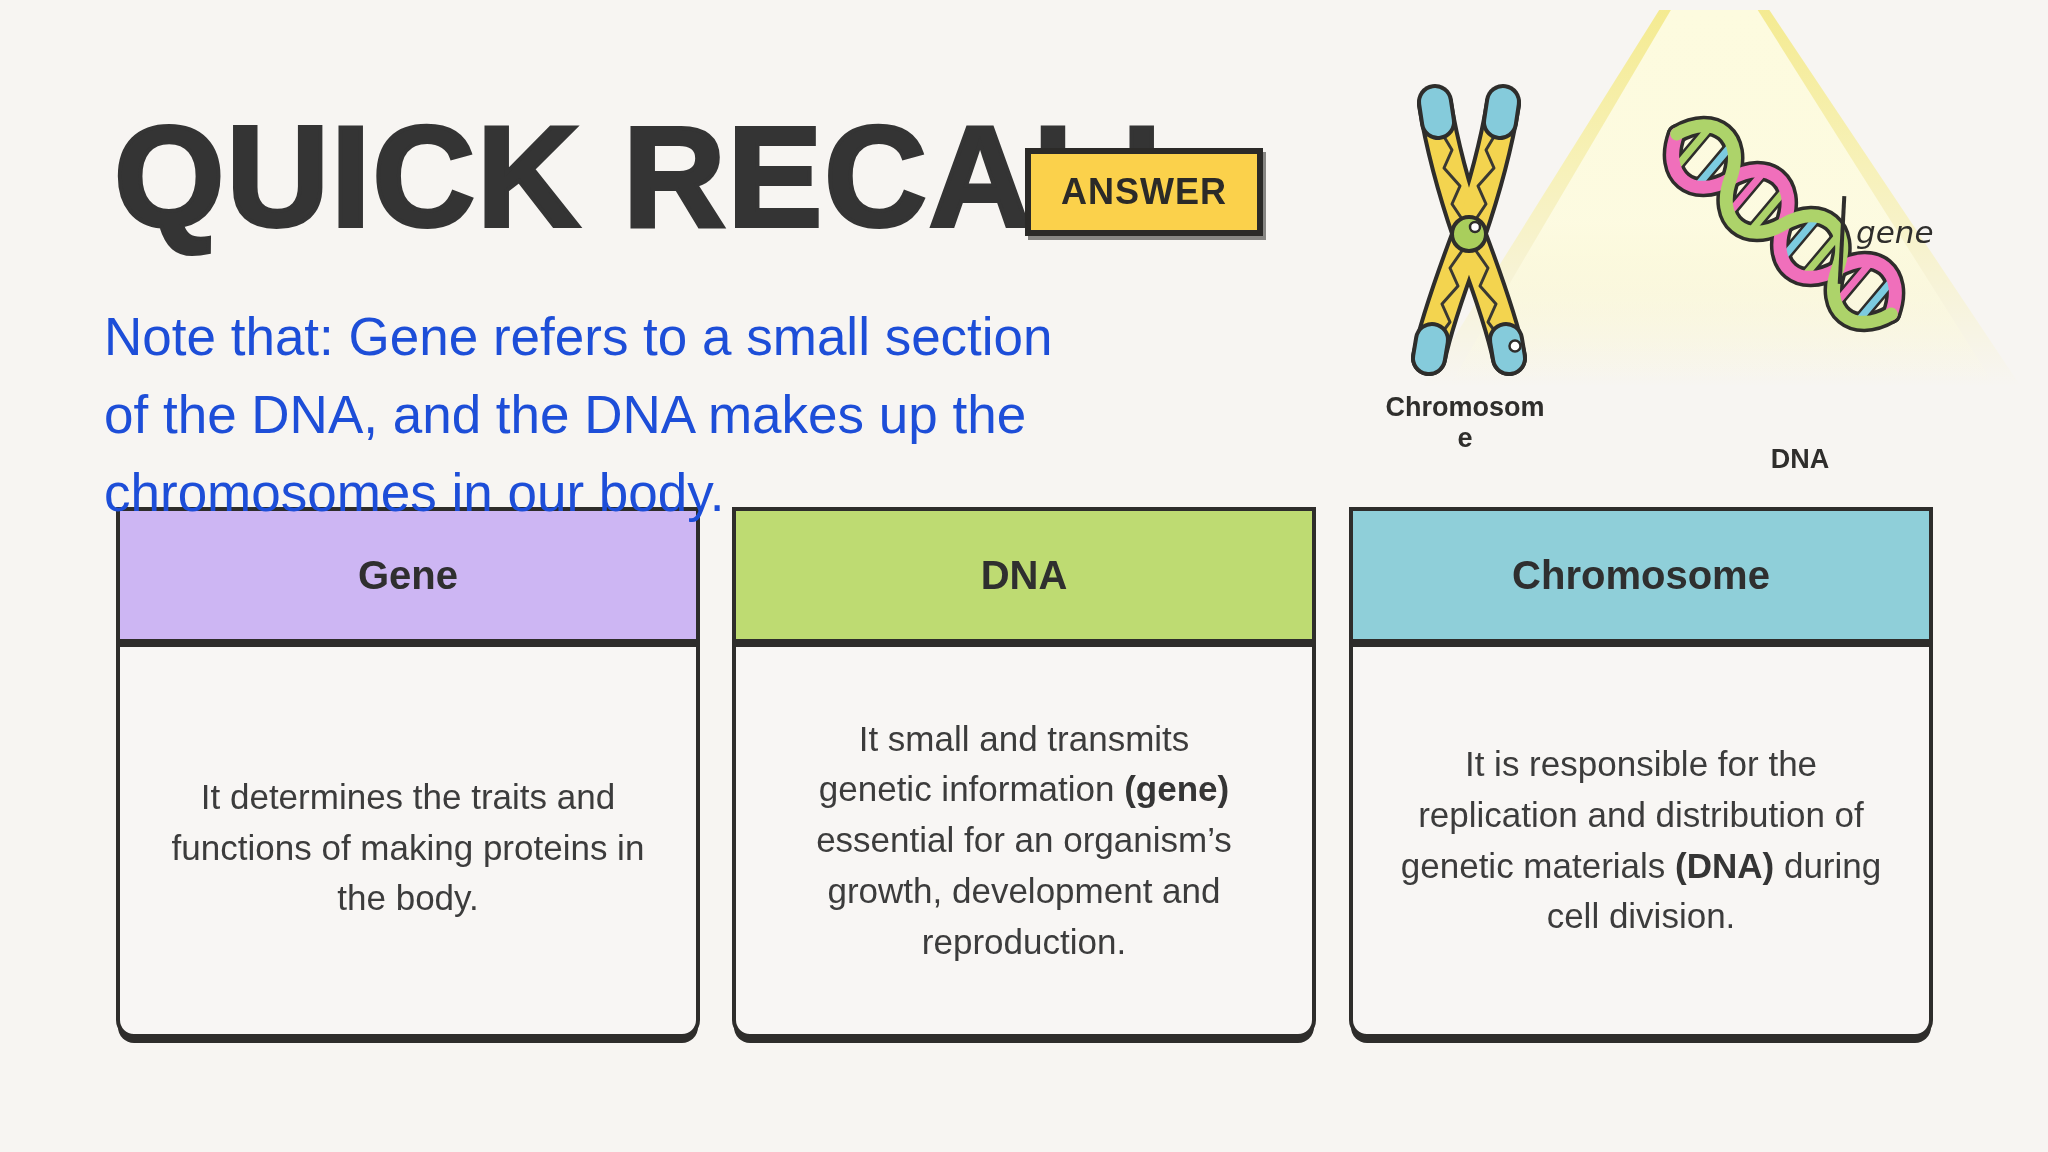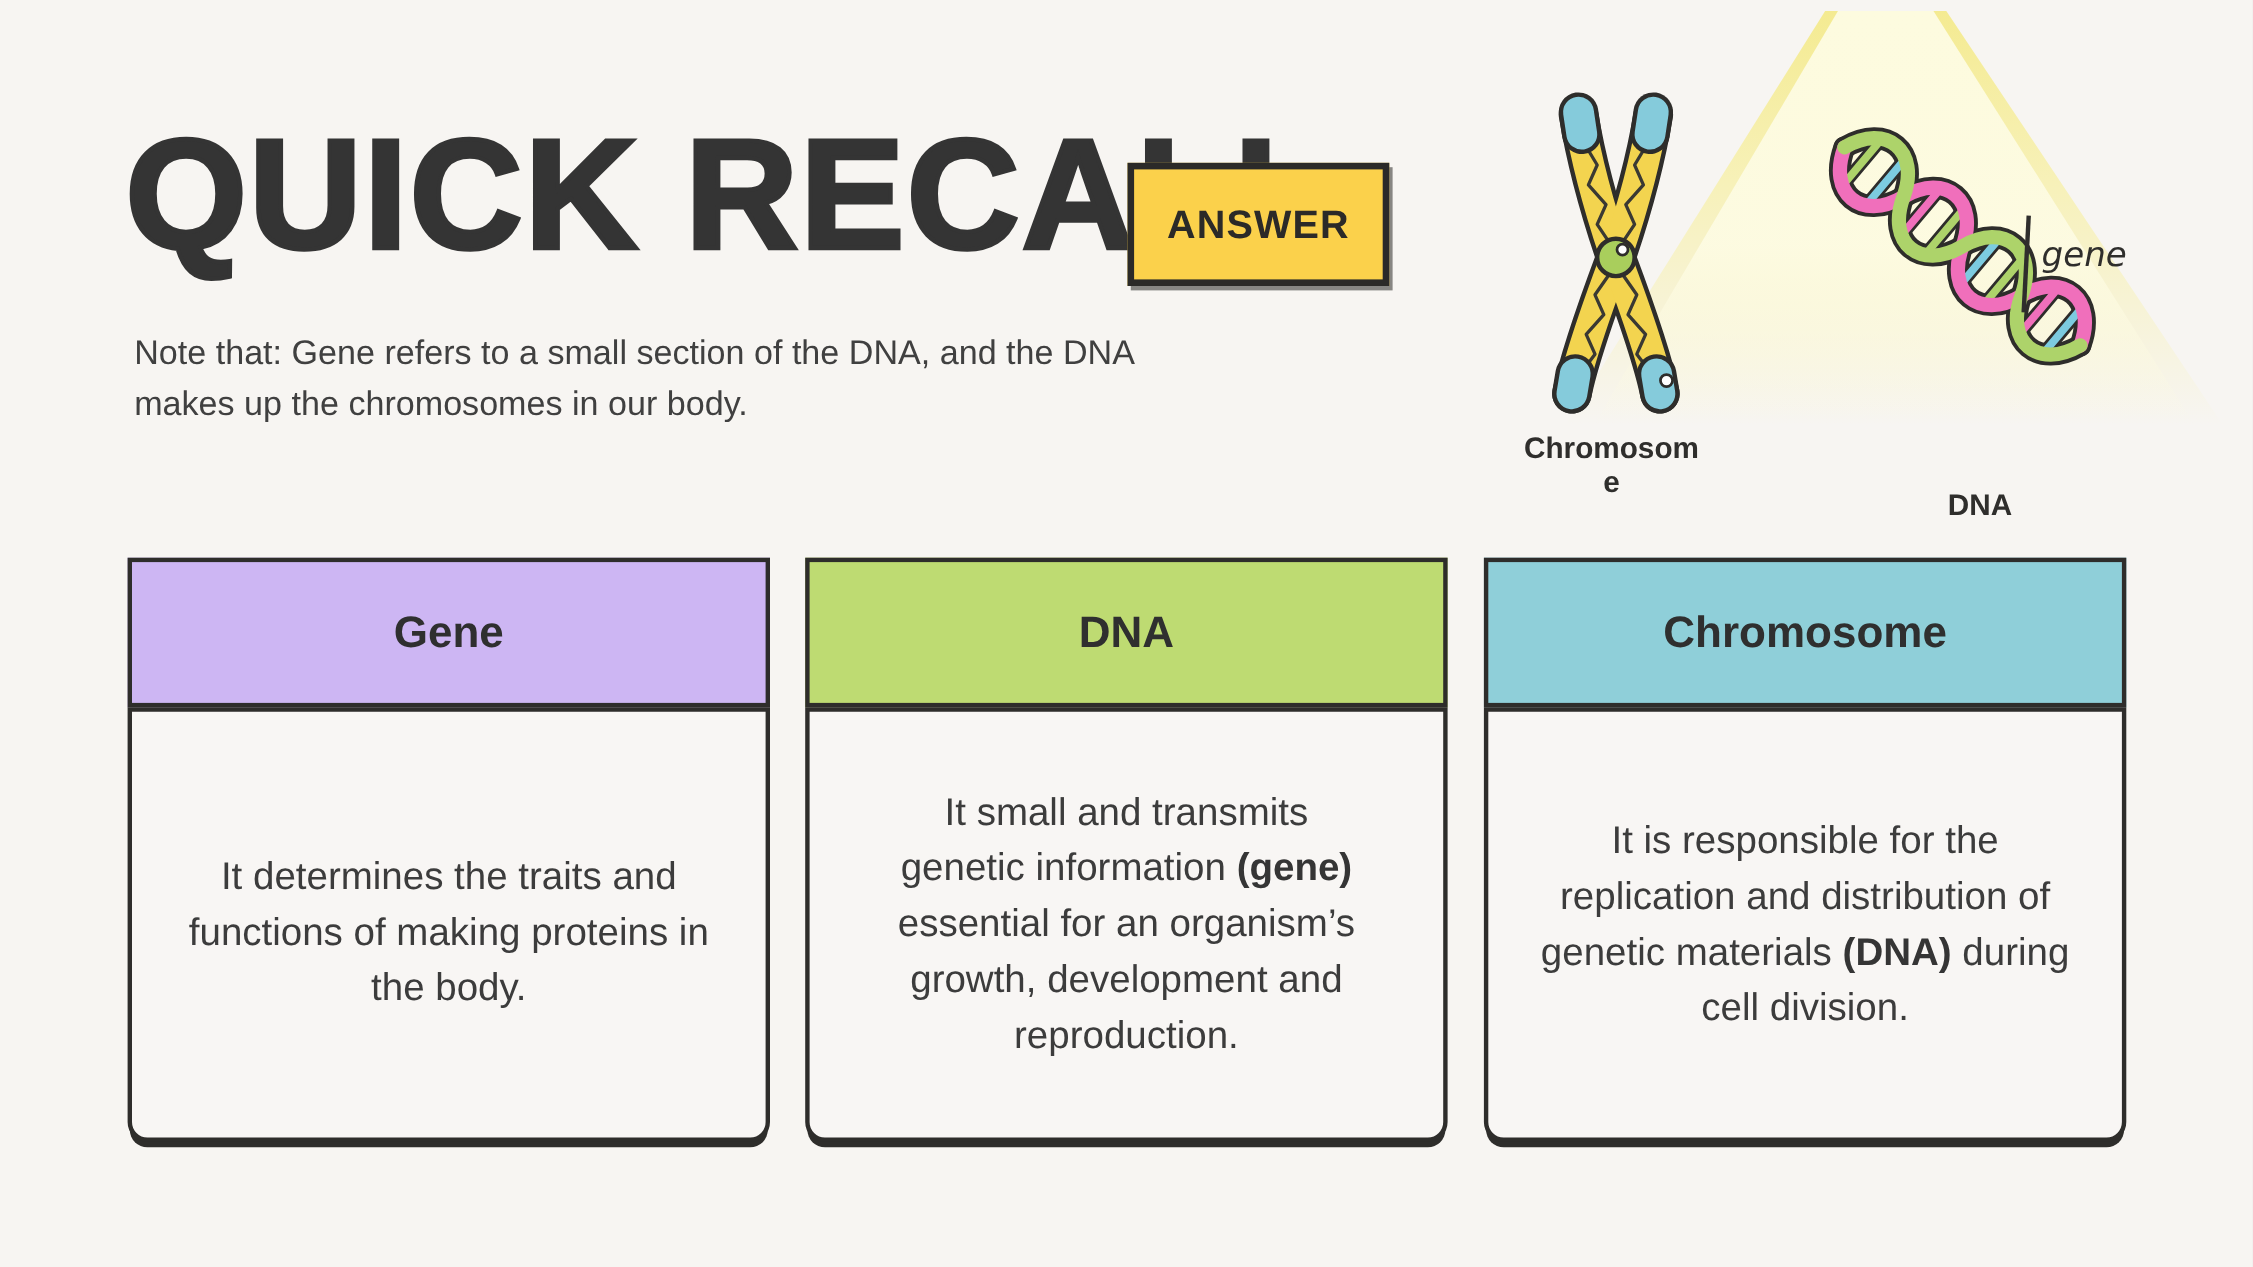--- a/index.html
+++ b/index.html
@@ -14,30 +14,30 @@
 
   
   .title{
     left:114px; top:106px; z-index:4;
     font-size:142px; font-weight:bold; letter-spacing:2px; line-height:1;
     color:#343434; -webkit-text-stroke:4px #343434;
     white-space:nowrap;
   }
   
   .badge{
-    left:1025px; top:148px; width:238px; height:112px; z-index:5;
+    left:1025px; top:148px; width:238px; height:88px; z-index:5;
     background:#fbd14b; border:6px solid #2b2a28; box-sizing:border-box;
     display:flex; align-items:center; justify-content:center;
     font-size:36px; font-weight:bold; letter-spacing:1px; color:#2b2a28;
     box-shadow:3px 4px 0 rgba(43,42,40,0.55);
   }
   
   .note{
-    left:122px; top:298px; width:1000px; z-index:4;
-    font-size:31px; line-height:1.47; color:#404040;
+    left:104px; top:298px; width:1000px; z-index:4;
+    font-size:53px; line-height:1.47; color:#1d4ed8;
   }
 
   
   .beam{ left:1400px; top:10px; width:648px; height:388px; z-index:1;}
   .beam>div{position:absolute; inset:0;}
   .beam-outer{
     clip-path:polygon(40% 0, 57% 0, 97% 100%, 2.5% 100%);
     background:linear-gradient(to bottom, rgba(244,234,140,0.95) 0%, rgba(247,240,170,0.8) 40%, rgba(247,240,170,0) 97%);
   }
   .beam-inner{

